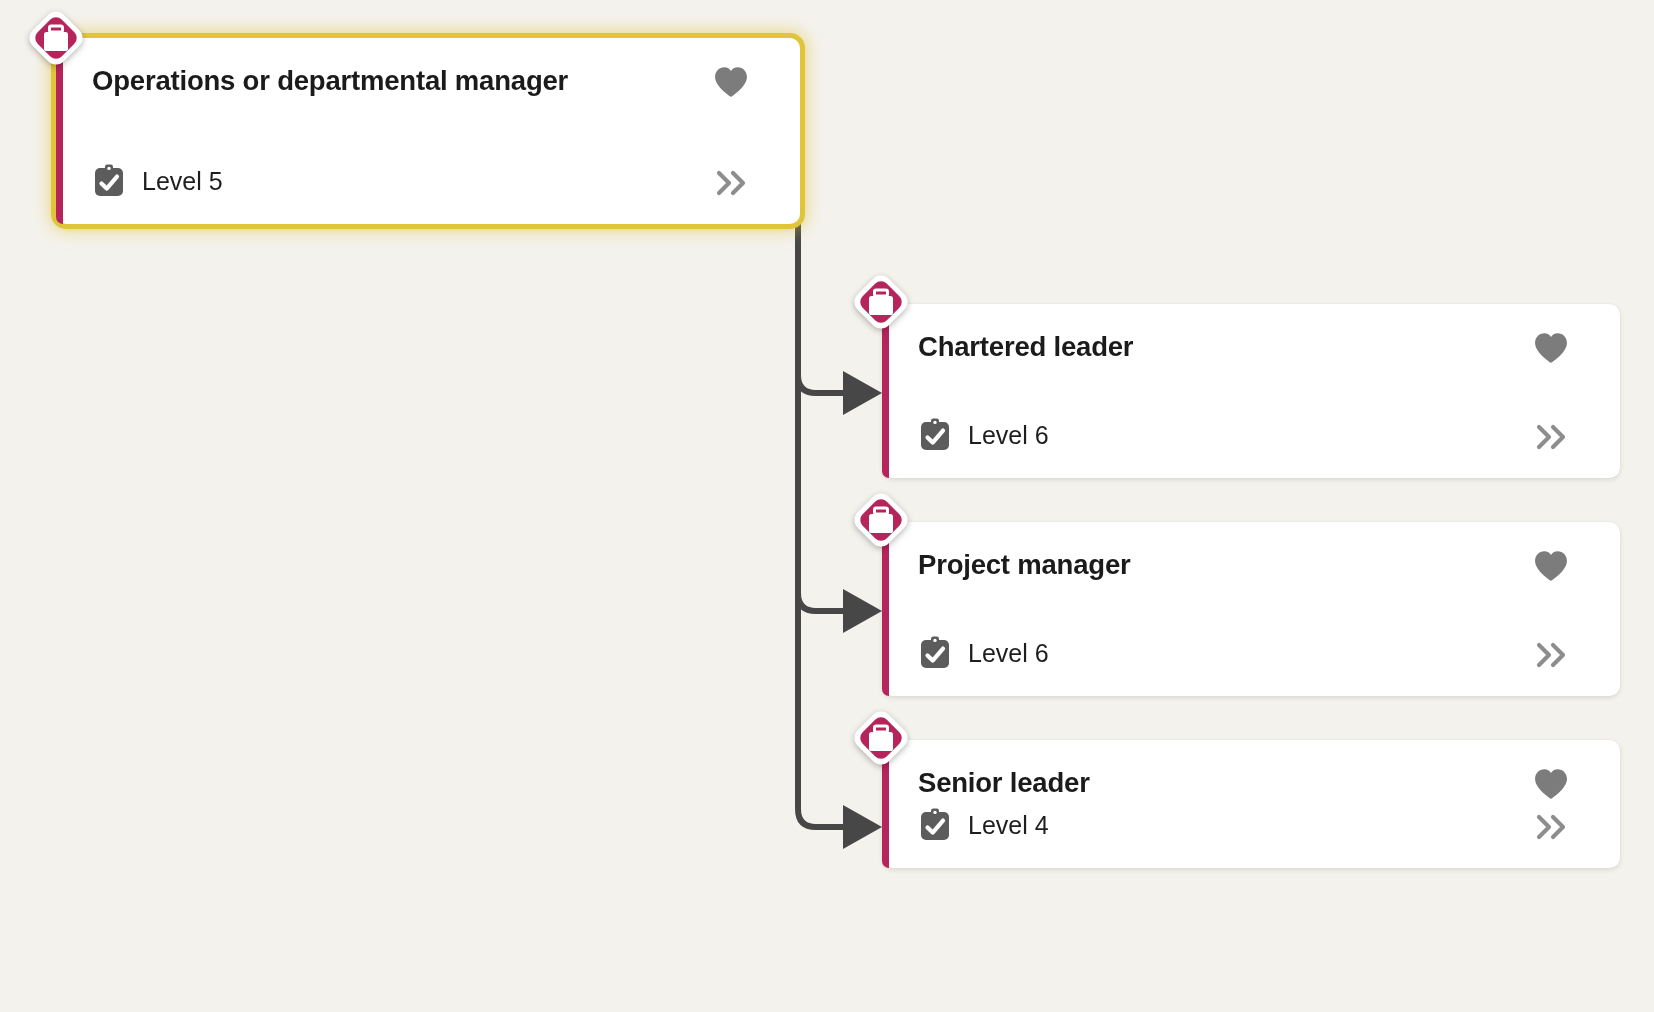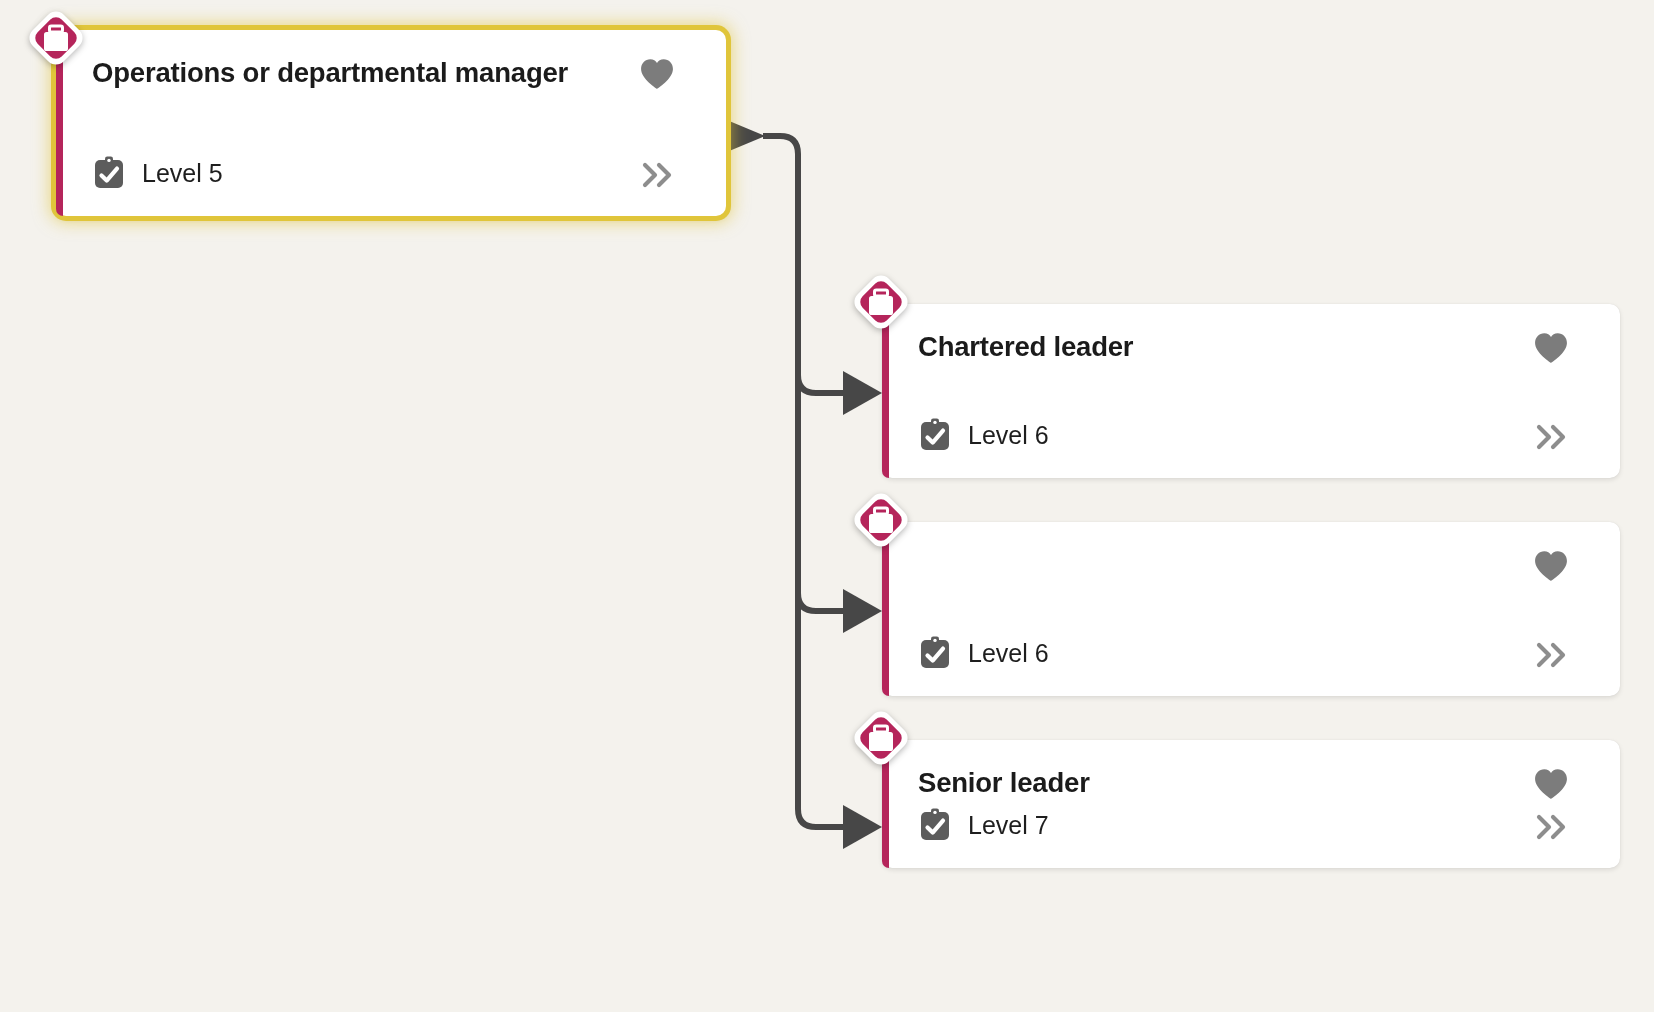--- a/index.html
+++ b/index.html
@@ -106,21 +106,21 @@
   .badge {
     position: absolute;
     width: 64px;
     height: 64px;
     pointer-events: auto;
     cursor: pointer;
     filter: drop-shadow(0 2px 3px rgba(0,0,0,0.28));
   }
 
   
-  #node-root     { left: 56px;  top: 30px;  width: 670px;  height: 186px; }
+  #node-root     { left: 56px;  top: 38px;  width: 744px;  height: 186px; }
   #node-chart    { left: 882px; top: 304px; width: 738px;  height: 174px; }
   #node-project  { left: 882px; top: 522px; width: 738px;  height: 174px; }
   #node-senior   { left: 882px; top: 740px; width: 738px;  height: 128px; }
 
   #badge-root    { left: 24px;  top: 6px; }
   #badge-chart   { left: 849px; top: 270px; }
   #badge-project { left: 849px; top: 488px; }
   #badge-senior  { left: 849px; top: 706px; }
 </style>
 </head>
@@ -199,20 +199,21 @@
     <div class="node-more">
       <svg viewBox="0 0 32 26" width="32" height="26" aria-hidden="true">
         <path d="M3 3 L13 13 L3 23 M17 3 L27 13 L17 23" fill="none" stroke="#8d8d8d" stroke-width="4.2" stroke-linecap="round" stroke-linejoin="round"></path>
       </svg>
     </div>
   </div>
 
   <div class="node" id="node-project">
     <div class="accent"></div>
 
+    <div class="node-title">Project manager</div>
 
     <div class="node-fav">
       <svg viewBox="0 0 32 30" width="34" height="32" aria-hidden="true">
         <path d="M16 29 C16 29 1 19.5 1 10.2 C1 4.9 4.9 1 9.7 1 C12.6 1 14.9 2.6 16 4.6
                  C17.1 2.6 19.4 1 22.3 1 C27.1 1 31 4.9 31 10.2 C31 19.5 16 29 16 29 Z" fill="#7c7c7c"></path>
       </svg>
     </div>
 
     <div class="node-meta">
       <span>
@@ -247,21 +248,21 @@
 
     <div class="node-meta">
       <span>
         <svg class="clip-icon" viewBox="0 0 34 34" aria-hidden="true">
           <rect x="3" y="4" width="28" height="28" rx="5" fill="#5c5c5c"></rect>
           <rect x="13" y="0.5" width="8" height="7" rx="2.2" fill="#5c5c5c"></rect>
           <circle cx="17" cy="4.4" r="1.7" fill="#ffffff"></circle>
           <path d="M9.5 19.5 L14.7 24.6 L25 12.6" fill="none" stroke="#ffffff" stroke-width="4.2" stroke-linecap="round" stroke-linejoin="round"></path>
         </svg>
       </span>
-      <span class="meta-label">Level 7</span>
+      <span class="meta-label">Level 4</span>
     </div>
 
     <div class="node-more">
       <svg viewBox="0 0 32 26" width="32" height="26" aria-hidden="true">
         <path d="M3 3 L13 13 L3 23 M17 3 L27 13 L17 23" fill="none" stroke="#8d8d8d" stroke-width="4.2" stroke-linecap="round" stroke-linejoin="round"></path>
       </svg>
     </div>
   </div>
 
   <div class="badge" id="badge-root">

